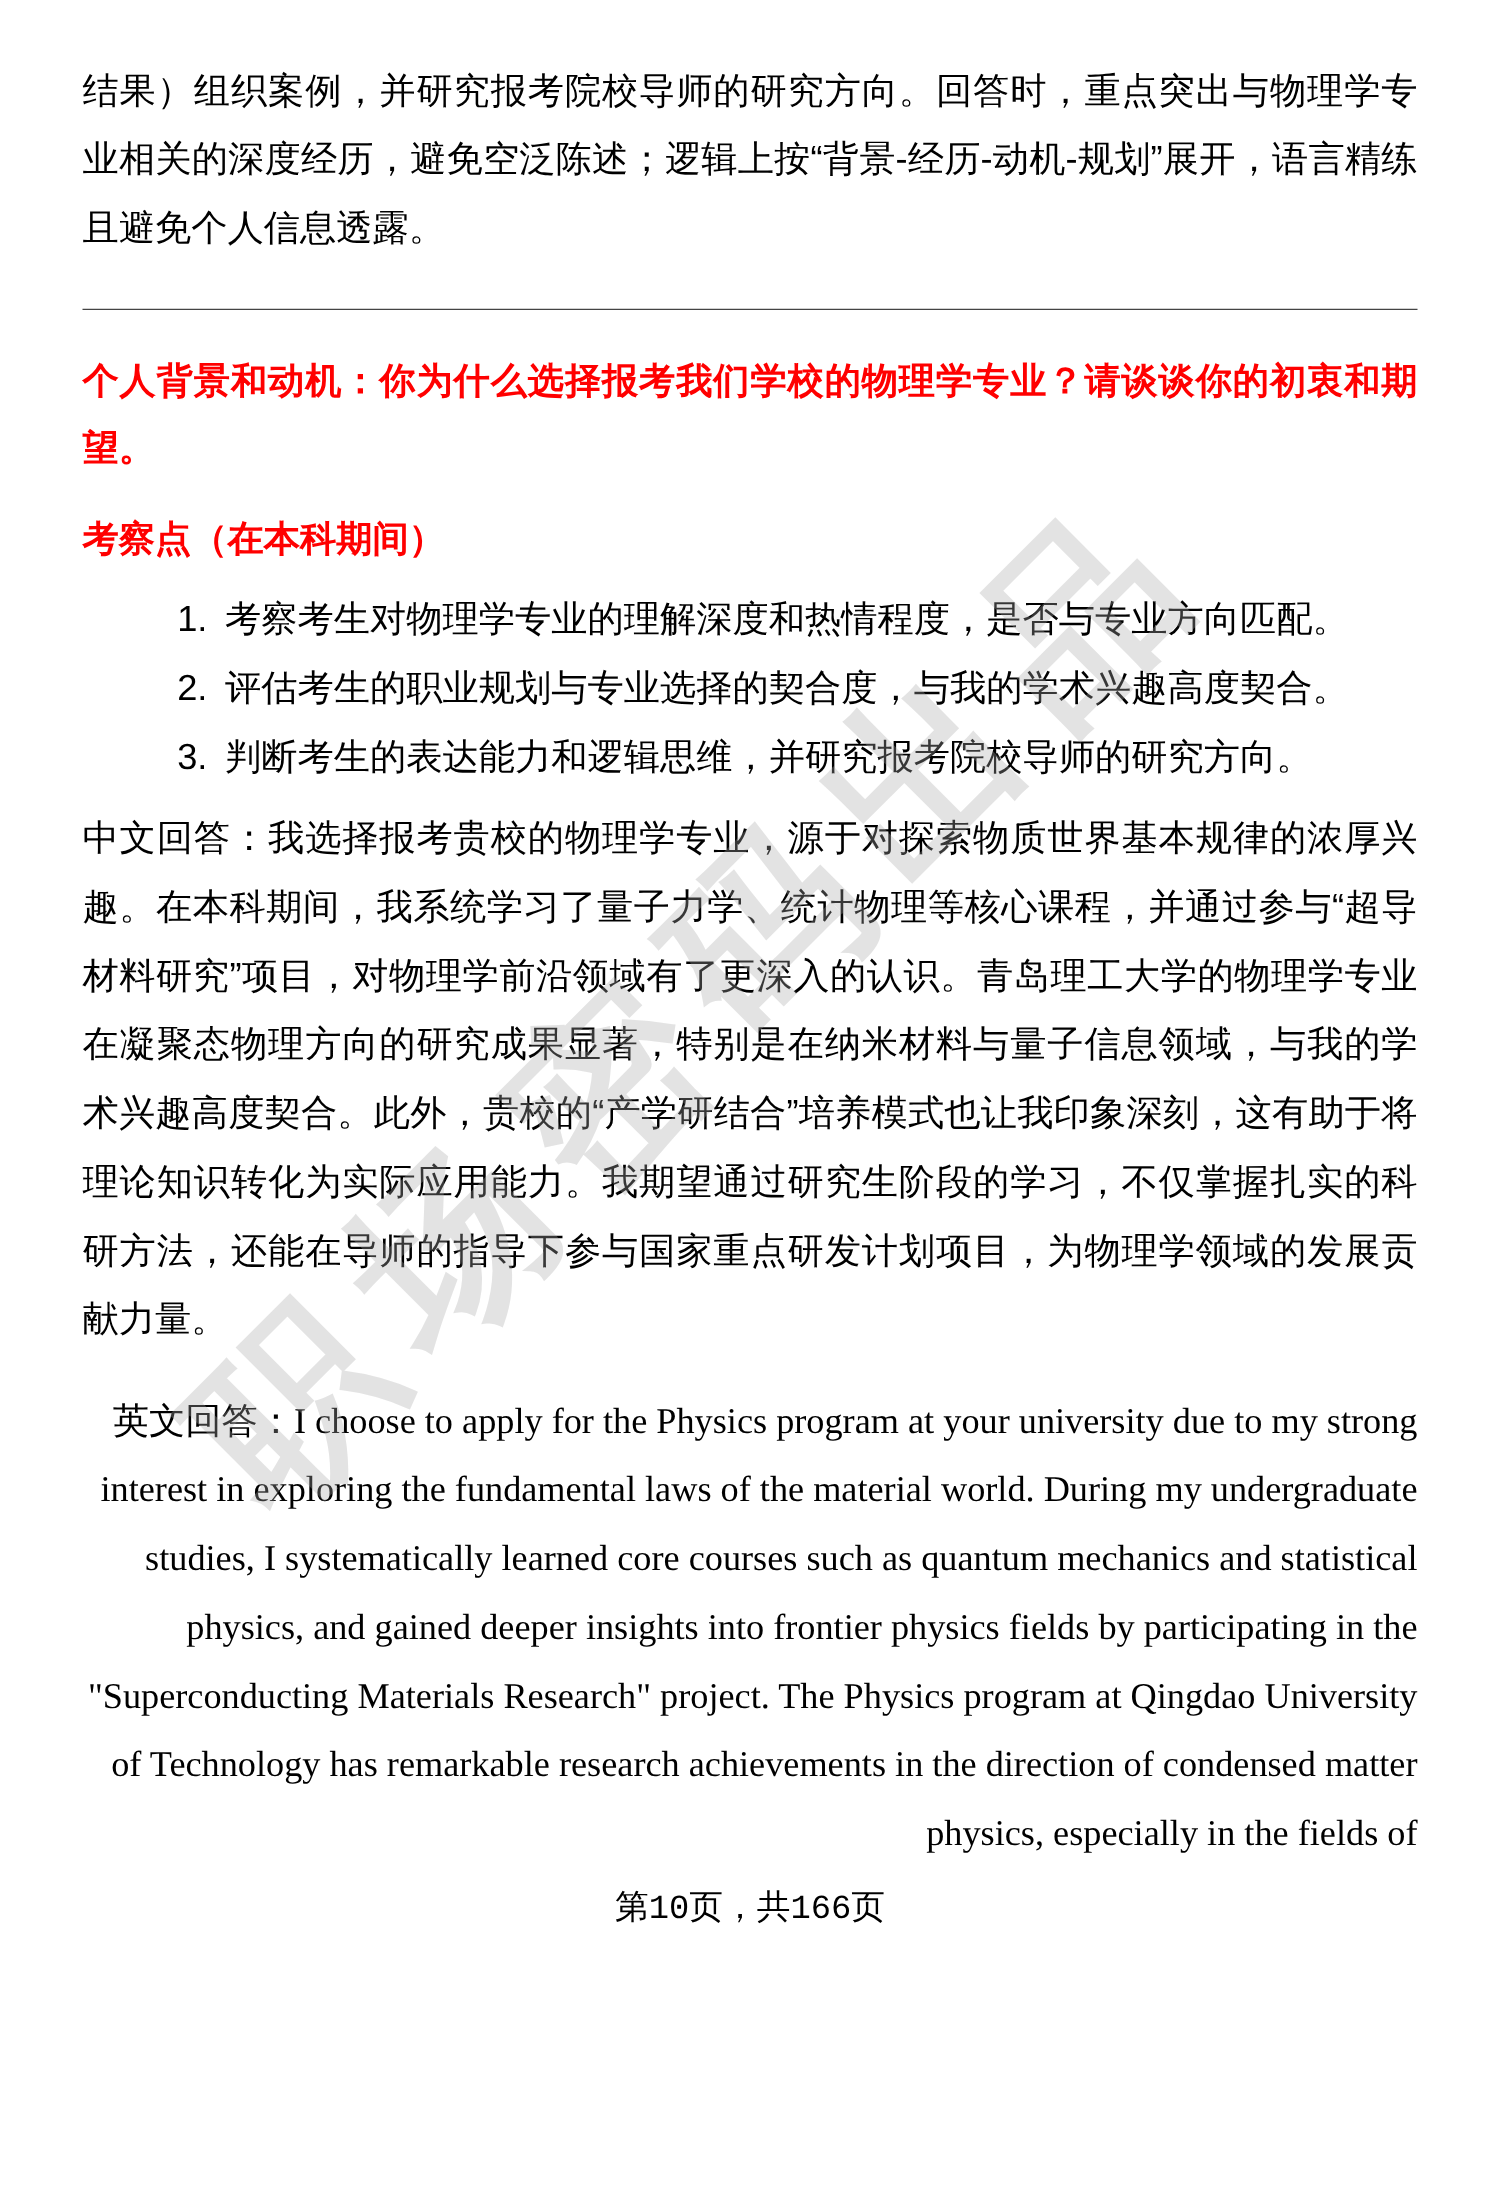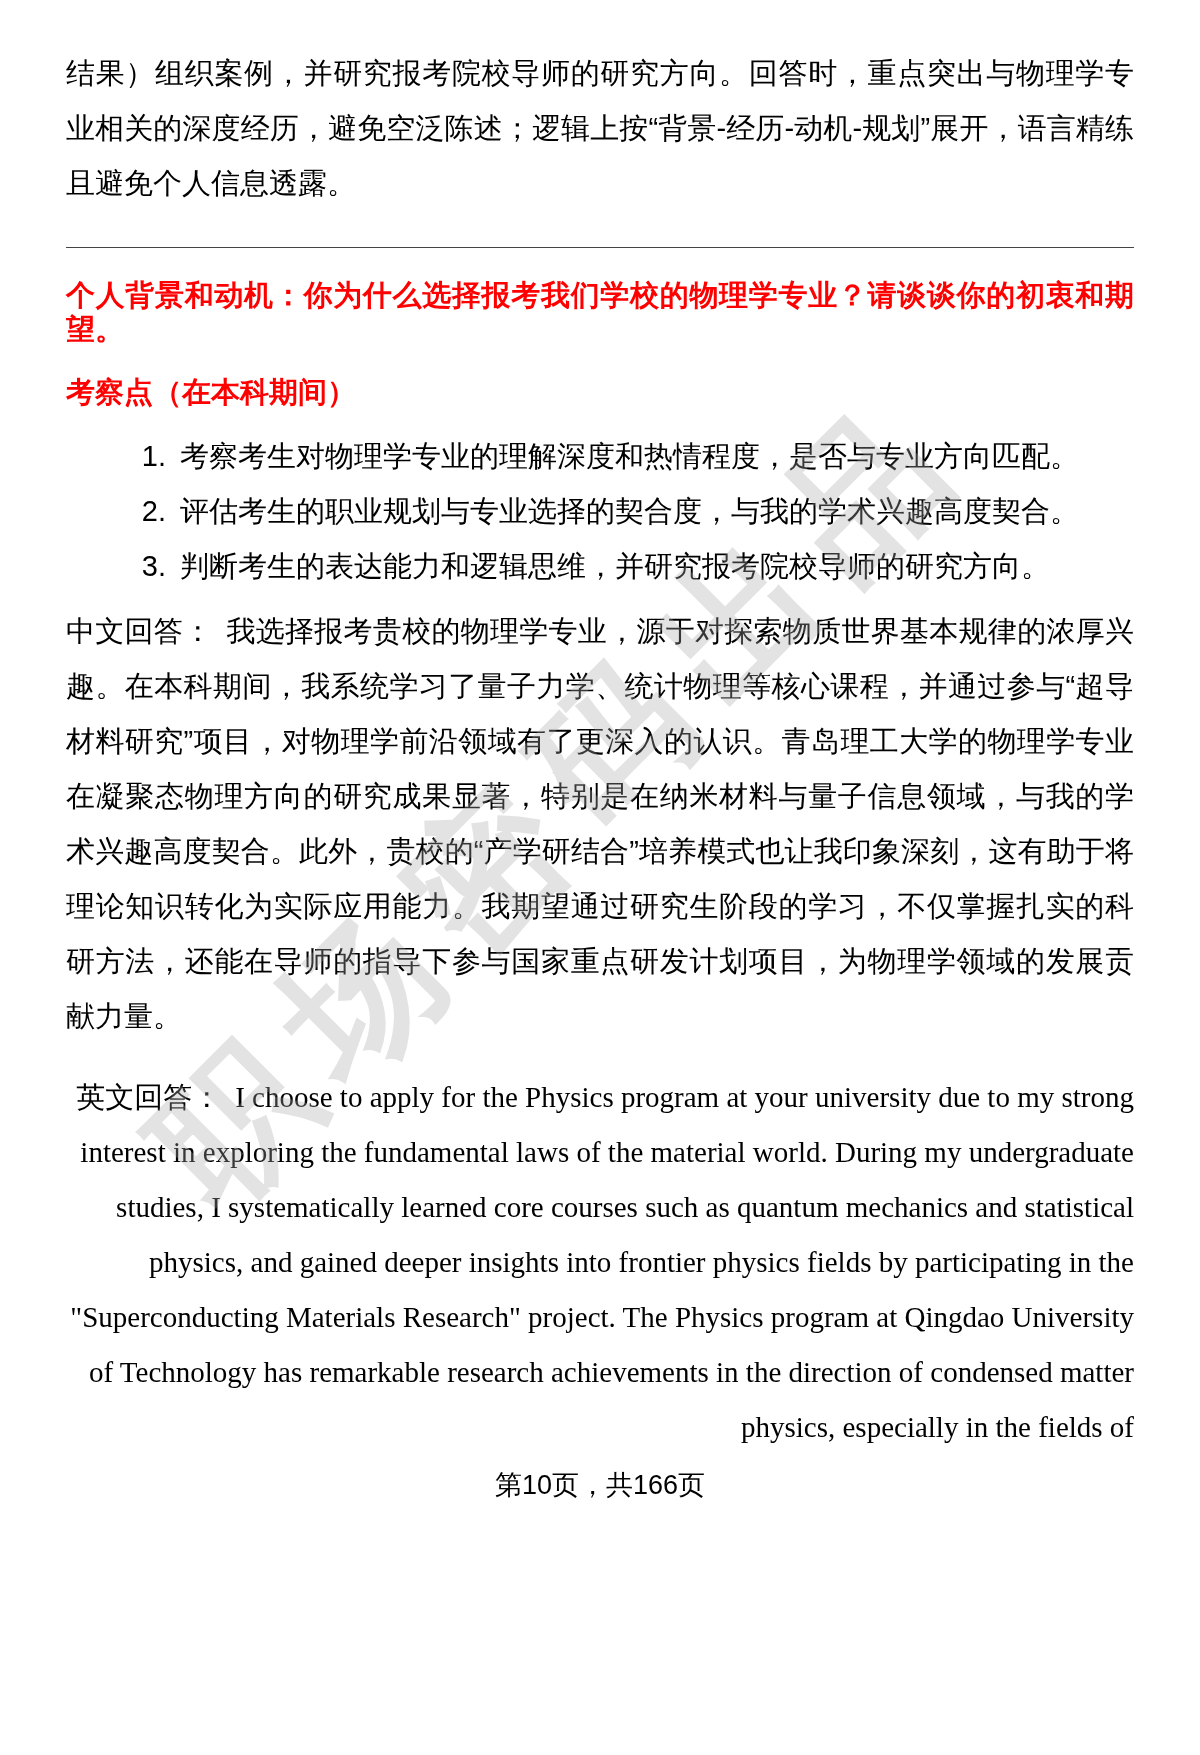--- a/index.html
+++ b/index.html
@@ -25,21 +25,21 @@
   }
   .divider {
     border: none;
     border-top: 1px solid #444444;
     margin: 36px 0 30px 0;
   }
   .question-heading {
     color: var(--accent, #ff0000);
     font-size: 29px;
     font-weight: 700;
-    line-height: 34px;
+    line-height: 54px;
     text-align: justify;
   }
   .analysis-heading {
     color: var(--accent, #ff0000);
     font-size: 29px;
     font-weight: 700;
     line-height: 40px;
     margin-top: 26px;
   }
   ol.points {
@@ -48,26 +48,27 @@
     font-size: 29px;
   }
   ol.points li {
     line-height: 40px;
     margin-bottom: 15px;
     padding-left: 6px;
     margin-left: 44px;
   }
   .answer { margin-top: 18px; }
   .answer.en { margin-top: 26px; text-align: right; font-family: Liberation Serif, serif; }
-  .answer-label { margin-right: 14px; }
+  .answer-label { }
   .footer {
     margin: 12px 0 40px 0;
     text-align: center;
     font-size: 27px;
     color: #000000;
+    font-family: Liberation Mono, monospace;
   }
   .watermark {
     position: absolute;
     top: 800px;
     left: 560px;
     transform: translate(-50%, -50%) rotate(-45deg);
     font-size: 150px;
     font-weight: 700;
     letter-spacing: 28px;
     color: var(--watermark, #aaaaaa);

